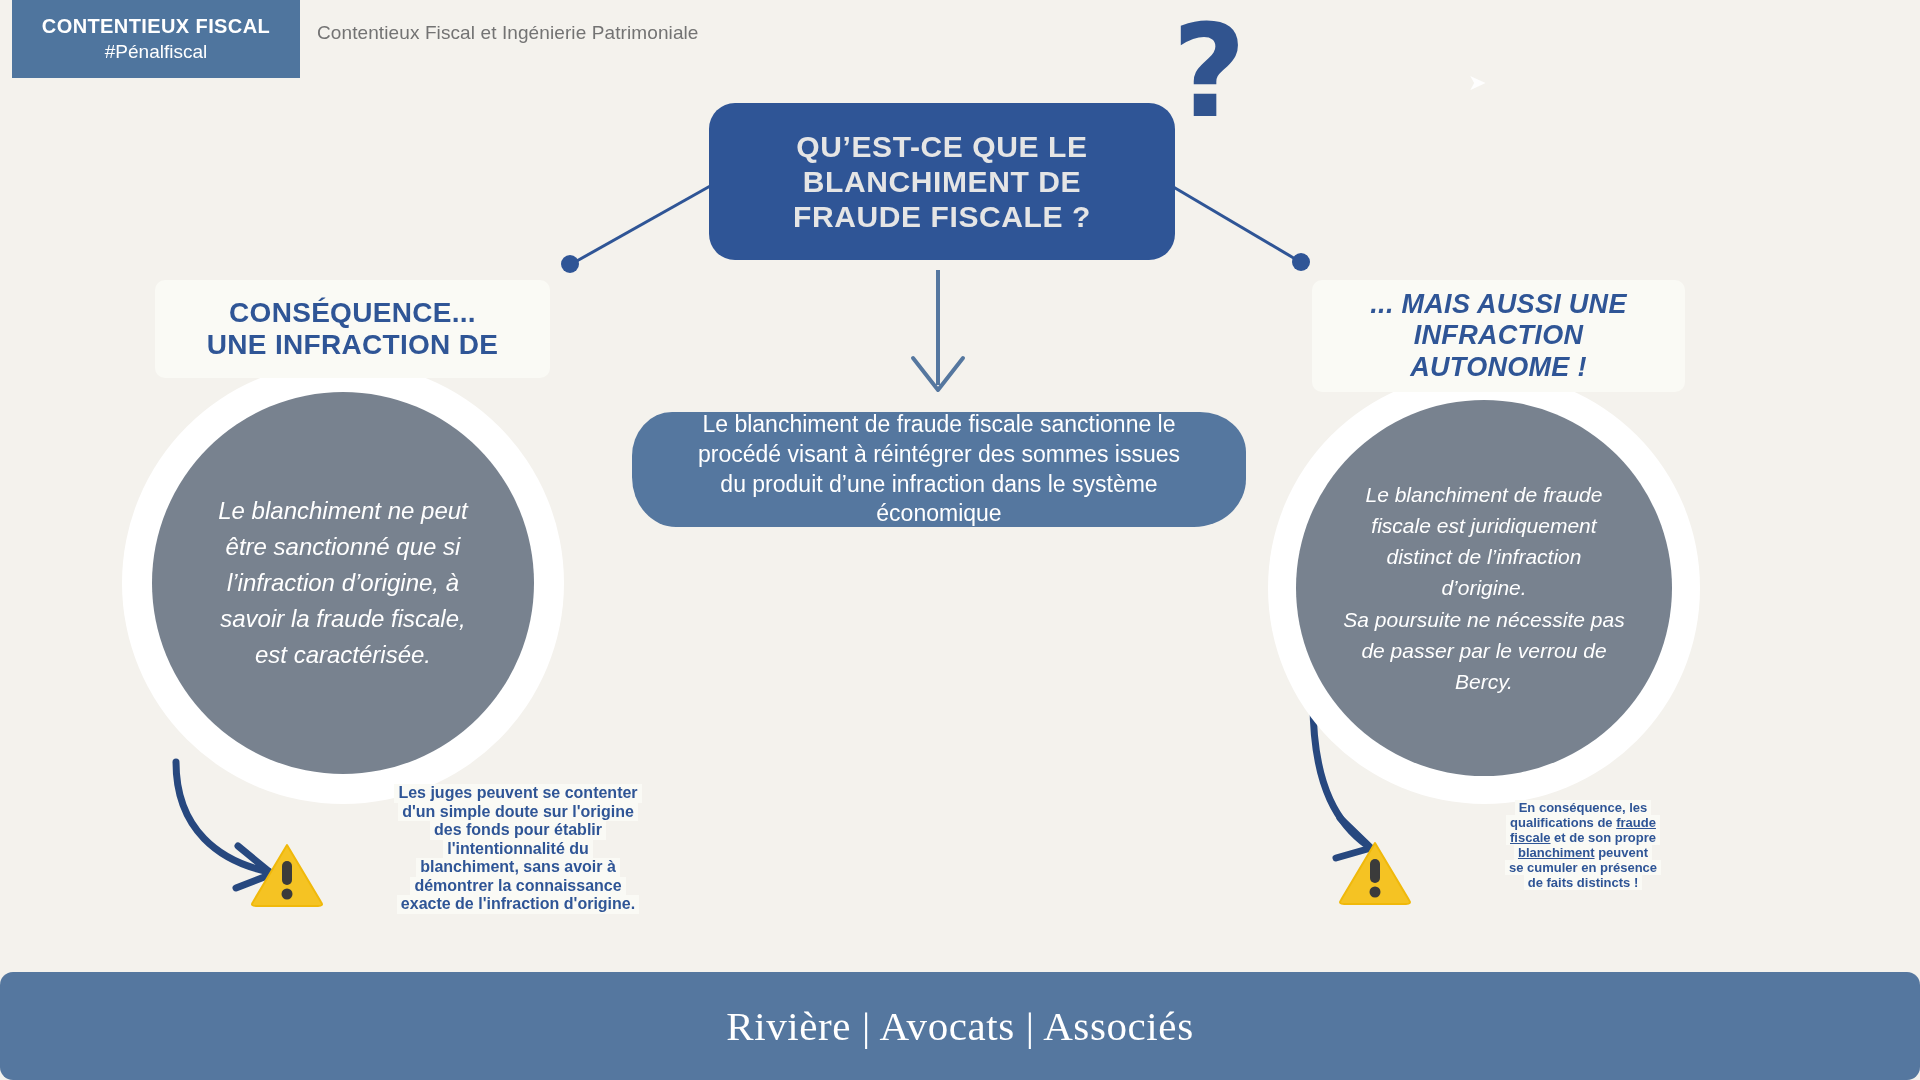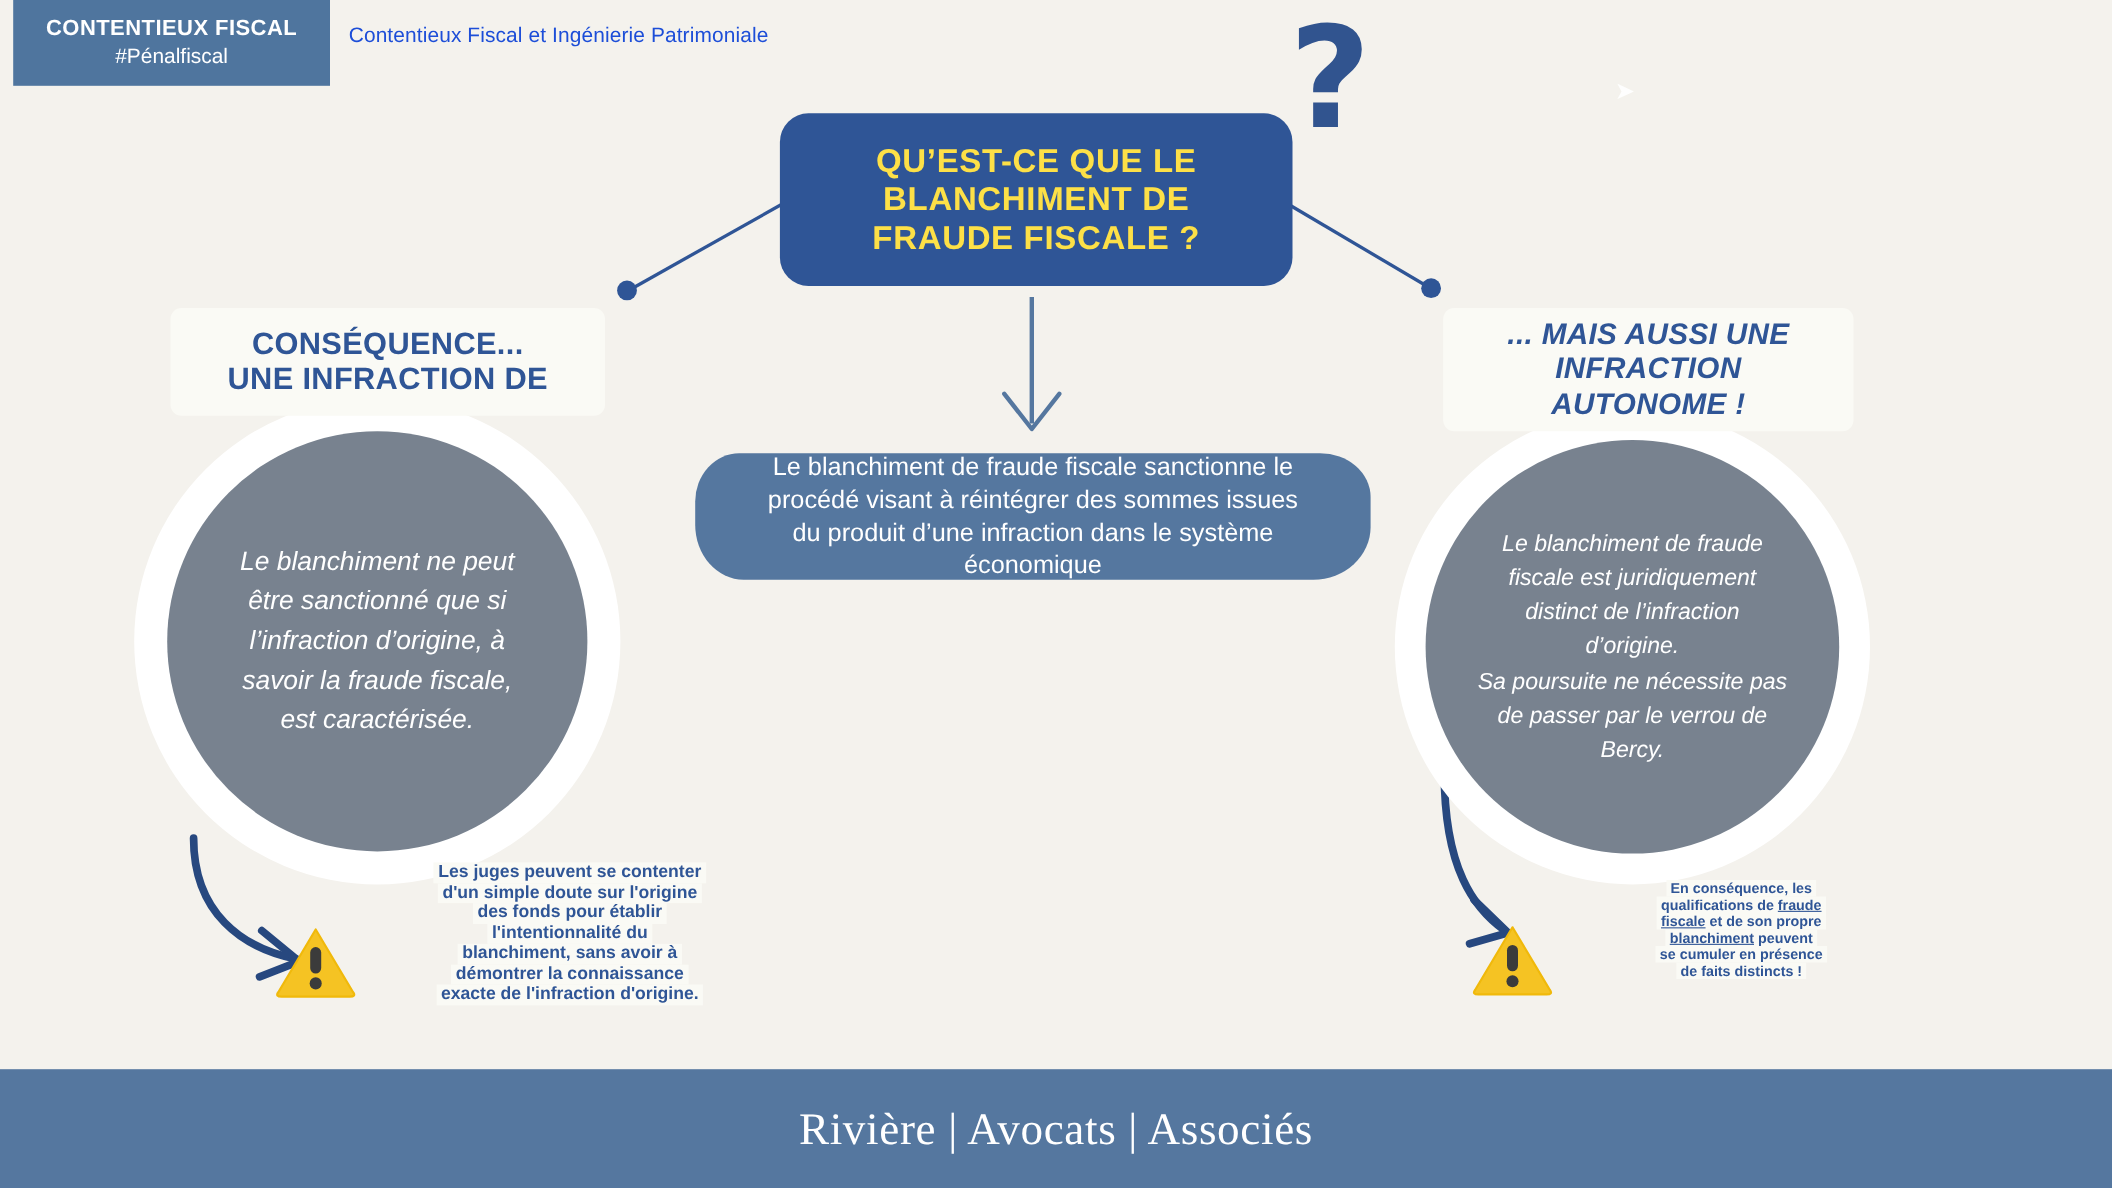--- a/index.html
+++ b/index.html
@@ -27,21 +27,21 @@
   }
   #brand-badge .line1 {
     font-size: 20px; font-weight: 700; letter-spacing: .4px;
   }
   #brand-badge .line2 {
     font-size: 19px; font-weight: 400; margin-top: 3px;
   }
 
   #breadcrumb {
     position: absolute; left: 317px; top: 22px;
-    font-size: 19px; color: #1d4ed8; letter-spacing: .1px;
+    font-size: 19px; color: #737373; letter-spacing: .1px;
   }
 
   
   #chevron-right-icon {
     position: absolute; left: 1468px; top: 72px;
     font-size: 22px; color: #ffffff; line-height: 1;
     font-weight: 400; opacity: .95;
   }
 
   
@@ -62,21 +62,21 @@
   
   #title-card {
     position: absolute; left: 709px; top: 103px;
     width: 466px; height: 157px;
     background: #2f5596;
     border-radius: 26px;
     display: flex; align-items: center; justify-content: center;
     text-align: center;
   }
   #title-card .txt {
-    color: #fde047;
+    color: #e5e5e5;
     font-size: 30px; font-weight: 800;
     line-height: 1.17; letter-spacing: .6px;
   }
 
   
   .heading-card {
     position: absolute;
     background: #fafaf5;
     border-radius: 10px;
     display: flex; align-items: center; justify-content: center;
@@ -170,21 +170,21 @@
   #right-callout {
     left: 1452px; top: 800px; width: 262px; font-size: 13px;
   }
   .callout-text .u { text-decoration: underline; }
 
   
   #footer {
     position: absolute; left: 0; bottom: 0;
     width: 1920px; height: 108px;
     background: #55779f;
-    display: flex; align-items: center; justify-content: center;
+    display: flex; align-items: center; justify-content: center; border-radius: 13px;
   }
   #footer .txt {
     color: #ffffff;
     font-family: "Liberation Serif", serif;
     font-size: 41px;
     letter-spacing: .6px;
   }
 </style>
 </head>
 <body>

